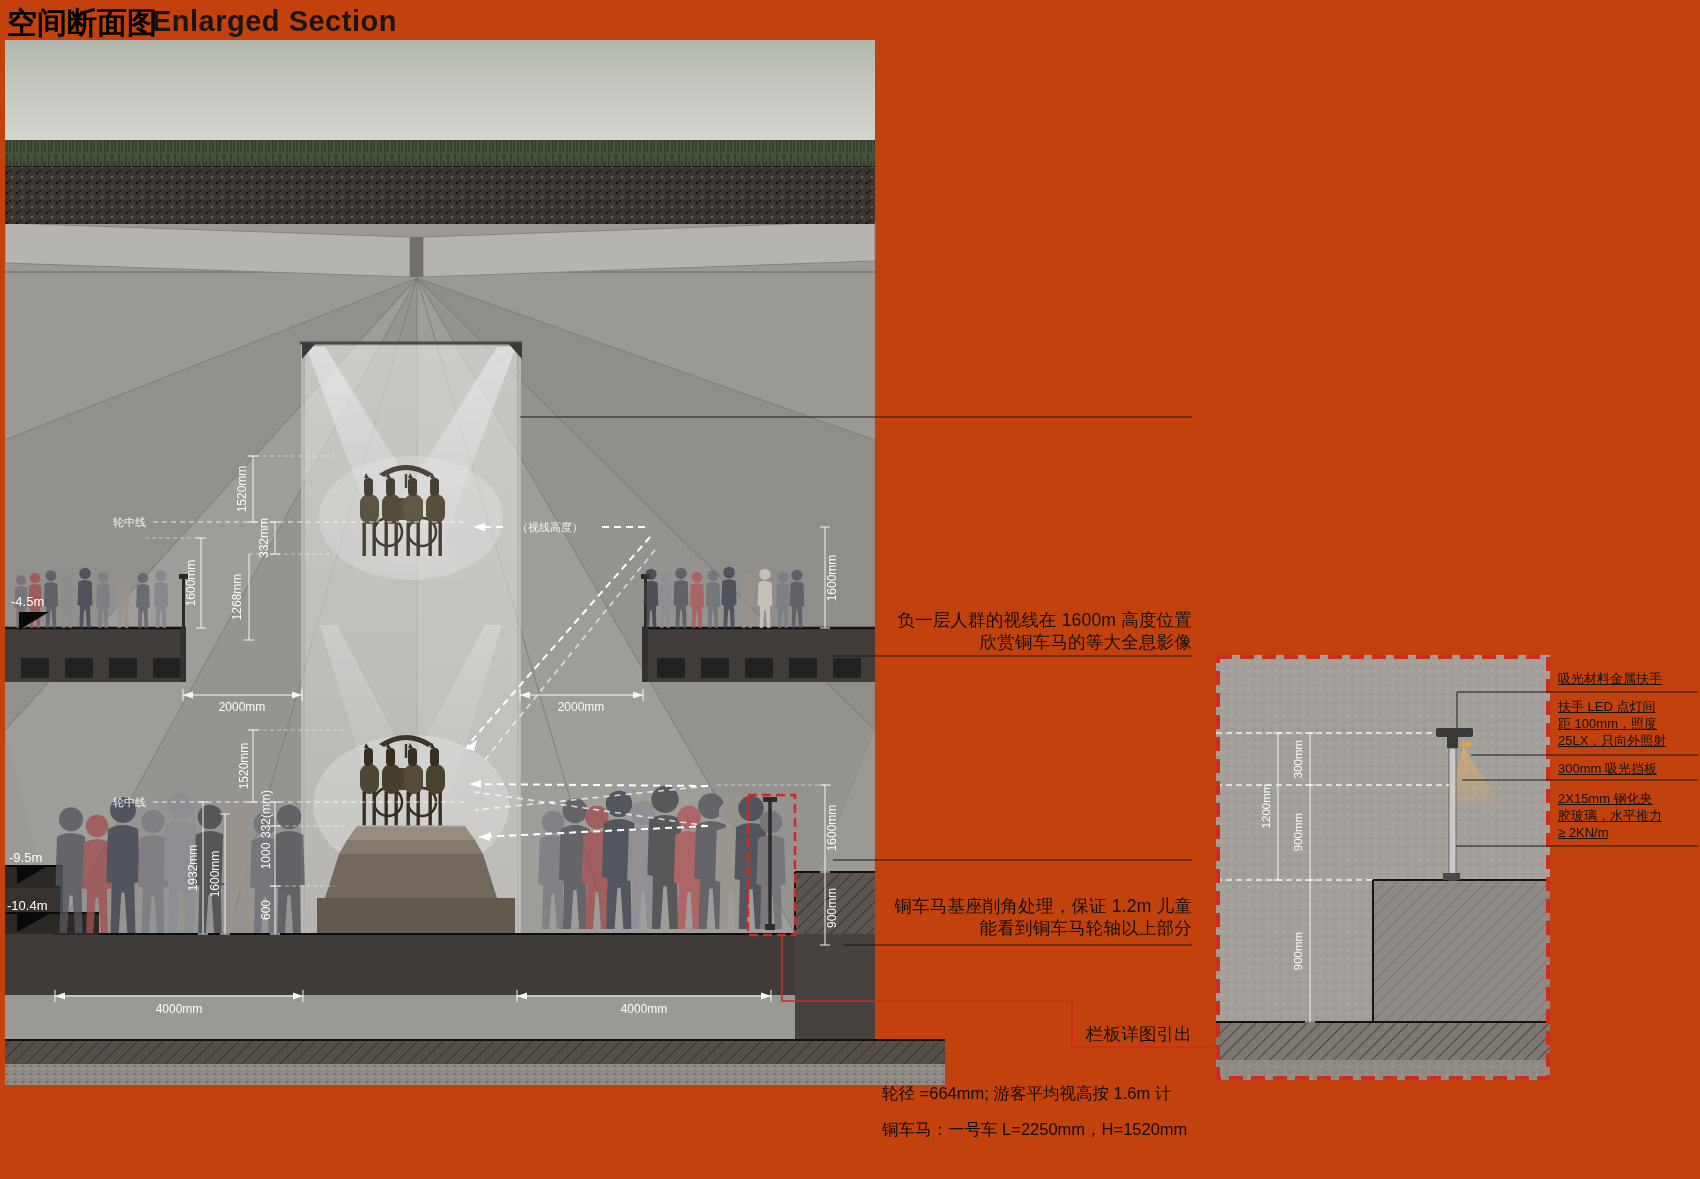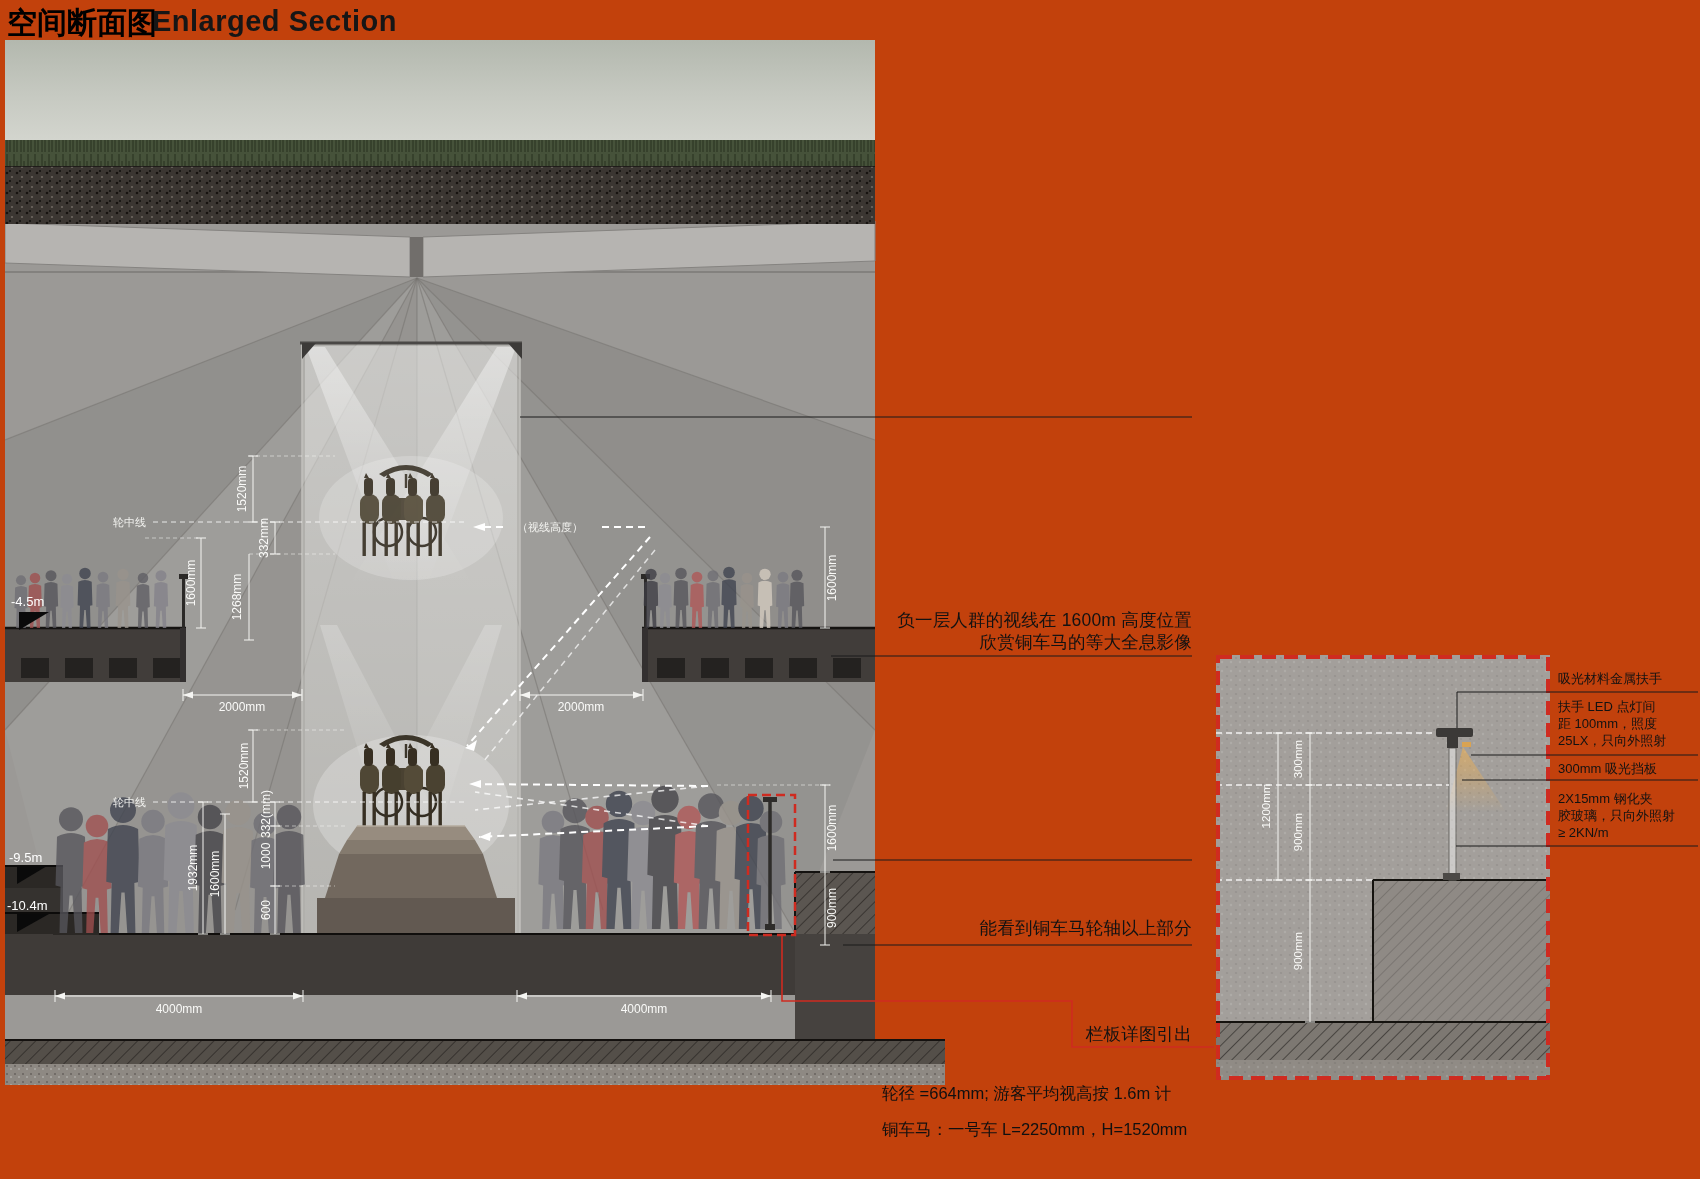--- a/index.html
+++ b/index.html
@@ -4,21 +4,21 @@
 <style>
   html,body{margin:0;padding:0;background:#fff;}
   .page{position:relative;width:1700px;height:1179px;background:#c2410c;overflow:hidden;
         font-family:"Liberation Sans","DejaVu Sans",sans-serif;}
   .tzh{position:absolute;left:7px;top:3px;font-size:30px;font-weight:700;color:#000;z-index:6;}
   .ten{position:absolute;left:152px;top:5px;font-size:29px;font-weight:700;color:#161616;letter-spacing:.5px;z-index:6;}
   .main-art{position:absolute;left:5px;top:40px;z-index:1;}
   .overlay{position:absolute;left:0;top:0;z-index:5;pointer-events:none;}
   .callout{position:absolute;left:760px;width:432px;text-align:right;font-size:17.5px;
            color:#121212;letter-spacing:.2px;z-index:6;line-height:21px;}
-  .dnote{position:absolute;left:1558px;width:141px;font-size:13px;color:#121212;line-height:16px;z-index:6;}
+  .dnote{position:absolute;left:1558px;width:141px;font-size:13px;color:#121212;line-height:16px;z-index:6;text-decoration:underline;}
   .foot{position:absolute;left:882px;font-size:16.5px;color:#101010;z-index:6;text-align:right;}
   .detail-box{position:absolute;left:1216px;top:655px;width:334px;height:425px;z-index:2;}
   svg text{font-family:"Liberation Sans","DejaVu Sans",sans-serif;}
   .dim{font-size:12px;fill:#fafaf8;text-anchor:middle;}
   .lvl{font-size:13px;fill:#ffffff;}
   .axl{font-size:11px;fill:#f2f2ef;}
 </style>
 </head>
 <body>
 
@@ -475,28 +475,29 @@
       <path d="M1457,728 V692 H1698"></path>
       <path d="M1471,755 H1698"></path>
       <path d="M1462,780 H1698"></path>
       <path d="M1456,846 H1698"></path>
     </g>
     <path d="M782,936 V1001 H1072 V1047 H1214" stroke="#cf2b20" stroke-width="1.6" fill="none"></path>
   </svg>
 
   <div class="callout" style="top:610px">负一层人群的视线在 1600m 高度位置</div>
   <div class="callout" style="top:632px">欣赏铜车马的等大全息影像</div>
+  <div class="callout" style="top:896px">铜车马基座削角处理，保证 1.2m 儿童</div>
   <div class="callout" style="top:918px">能看到铜车马轮轴以上部分</div>
   <div class="callout" style="top:1024px;left:1000px;width:192px">栏板详图引出</div>
 
   <div class="dnote" style="top:671px">吸光材料金属扶手</div>
   <div class="dnote" style="top:699px">扶手 LED 点灯间</div>
   <div class="dnote" style="top:716px">距 100mm，照度</div>
   <div class="dnote" style="top:733px">25LX，只向外照射</div>
   <div class="dnote" style="top:761px">300mm 吸光挡板</div>
   <div class="dnote" style="top:791px">2X15mm 钢化夹</div>
-  <div class="dnote" style="top:808px">胶玻璃，只向外照射</div>
+  <div class="dnote" style="top:808px">胶玻璃，水平推力</div>
   <div class="dnote" style="top:825px">≥ 2KN/m</div>
 
   <div class="foot" style="top:1119px">铜车马：一号车 L=2250mm，H=1520mm</div>
   <div class="foot" style="top:1083px">轮径 =664mm; 游客平均视高按 1.6m 计</div>
 
 </div>
 
 </body></html>

